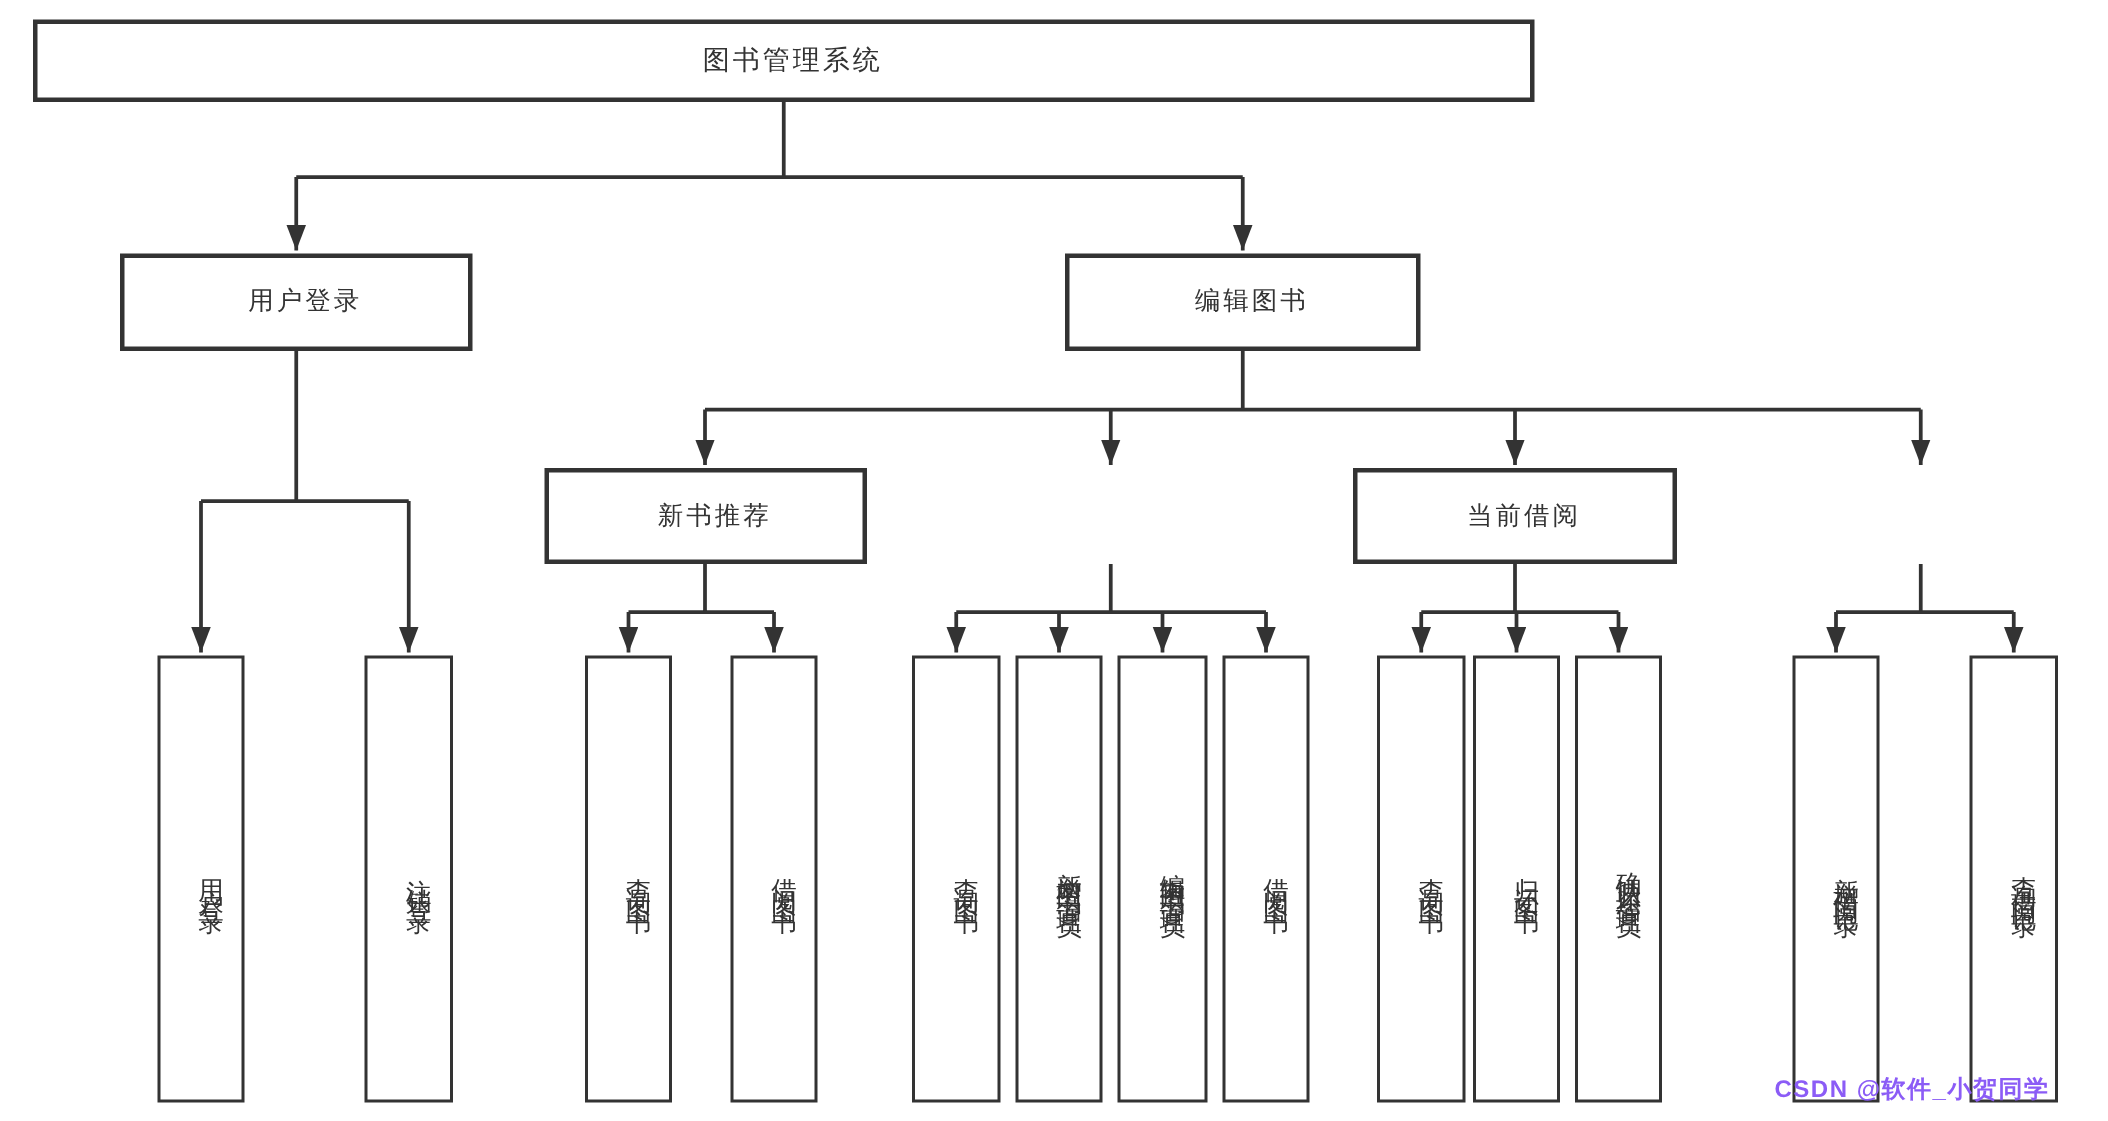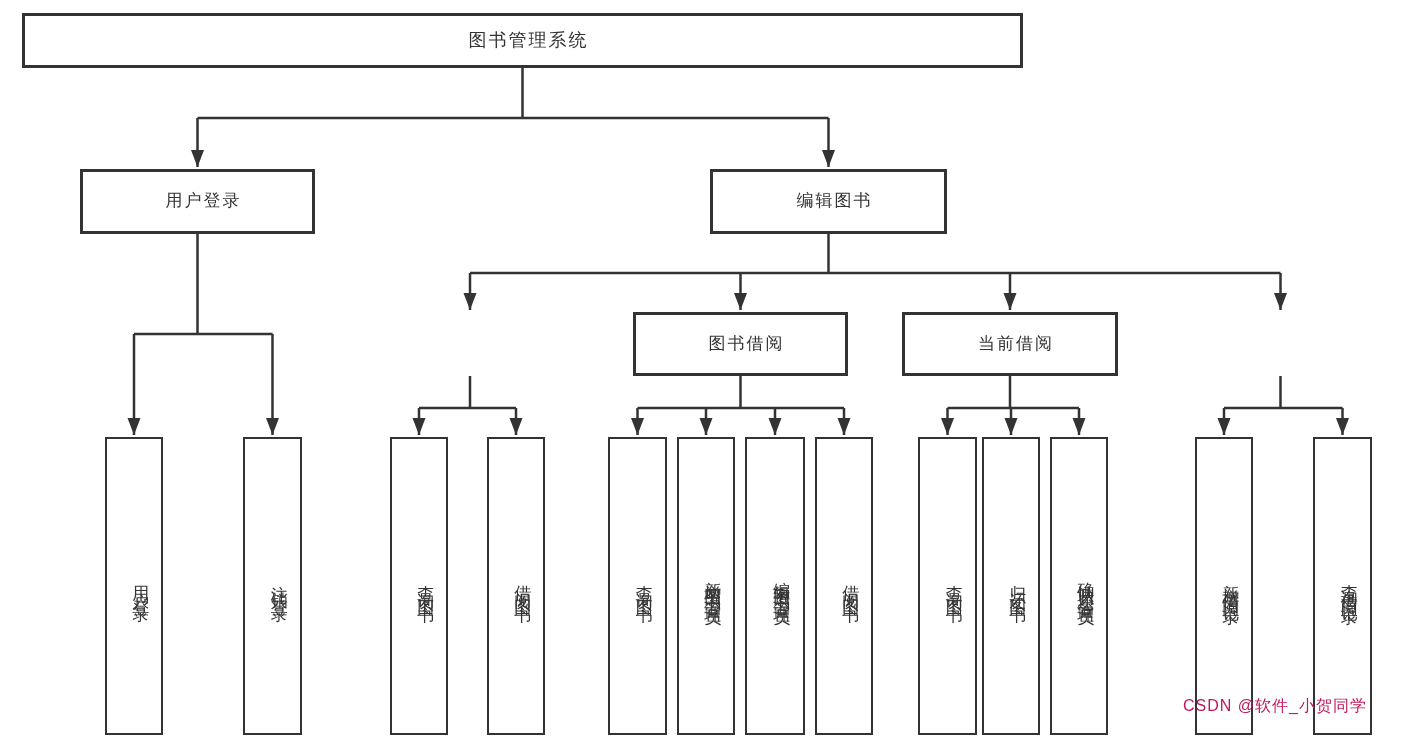--- a/index.html
+++ b/index.html
@@ -13,22 +13,22 @@
     border:3px solid #333333;color:#333333;
     display:flex;align-items:center;justify-content:center;
     font-size:17px;letter-spacing:2px;text-align:center;line-height:1.2;padding-left:12px;
   }
   .box.v{
     border-width:2px;
     writing-mode:vertical-rl;text-orientation:mixed;
     letter-spacing:7px;font-size:17px;
   }
   .watermark{
-    position:absolute;left:1183px;top:696px;width:220px;
-    font-size:16px;color:#be185d;letter-spacing:1px;white-space:nowrap;
+    position:absolute;left:1183px;top:716px;width:220px;
+    font-size:16px;color:#8b5cf6;letter-spacing:1px;white-space:nowrap;font-weight:bold;
   }
 </style>
 </head>
 <body>
 
 <div id="stage">
 
   <svg id="wires" viewBox="0 0 1405 747" xmlns="http://www.w3.org/2000/svg">
     <defs>
       <marker id="arw" markerUnits="userSpaceOnUse" markerWidth="22" markerHeight="18" refX="17" refY="6.5" orient="auto">
@@ -70,21 +70,21 @@
       <line x1="1224" y1="408" x2="1224" y2="435" marker-end="url(#arw)"></line>
       <line x1="1342.5" y1="408" x2="1342.5" y2="435" marker-end="url(#arw)"></line>
     </g>
   </svg>
 
   <div class="box" style="left:22px;top:13px;width:1001px;height:55px;font-size:18px">图书管理系统</div>
 
   <div class="box" style="left:80px;top:169px;width:235px;height:65px">用户登录</div>
   <div class="box" style="left:710px;top:169px;width:237px;height:65px">编辑图书</div>
 
-  <div class="box" style="left:633px;top:312px;width:215px;height:64px">图书借阅</div>
+  <div class="box" style="left:363px;top:312px;width:215px;height:64px">新书推荐</div>
   <div class="box" style="left:902px;top:312px;width:216px;height:64px">当前借阅</div>
 
   <div class="box v" style="left:105px;top:437px;width:58px;height:298px">用户登录</div>
   <div class="box v" style="left:243px;top:437px;width:59px;height:298px">注销登录</div>
 
   <div class="box v" style="left:390px;top:437px;width:58px;height:298px">查询图书</div>
   <div class="box v" style="left:487px;top:437px;width:58px;height:298px">借阅图书</div>
 
   <div class="box v" style="left:608px;top:437px;width:59px;height:298px">查询图书</div>
   <div class="box v" style="left:677px;top:437px;width:58px;height:298px;letter-spacing:4px">新增图书（管理员）</div>

